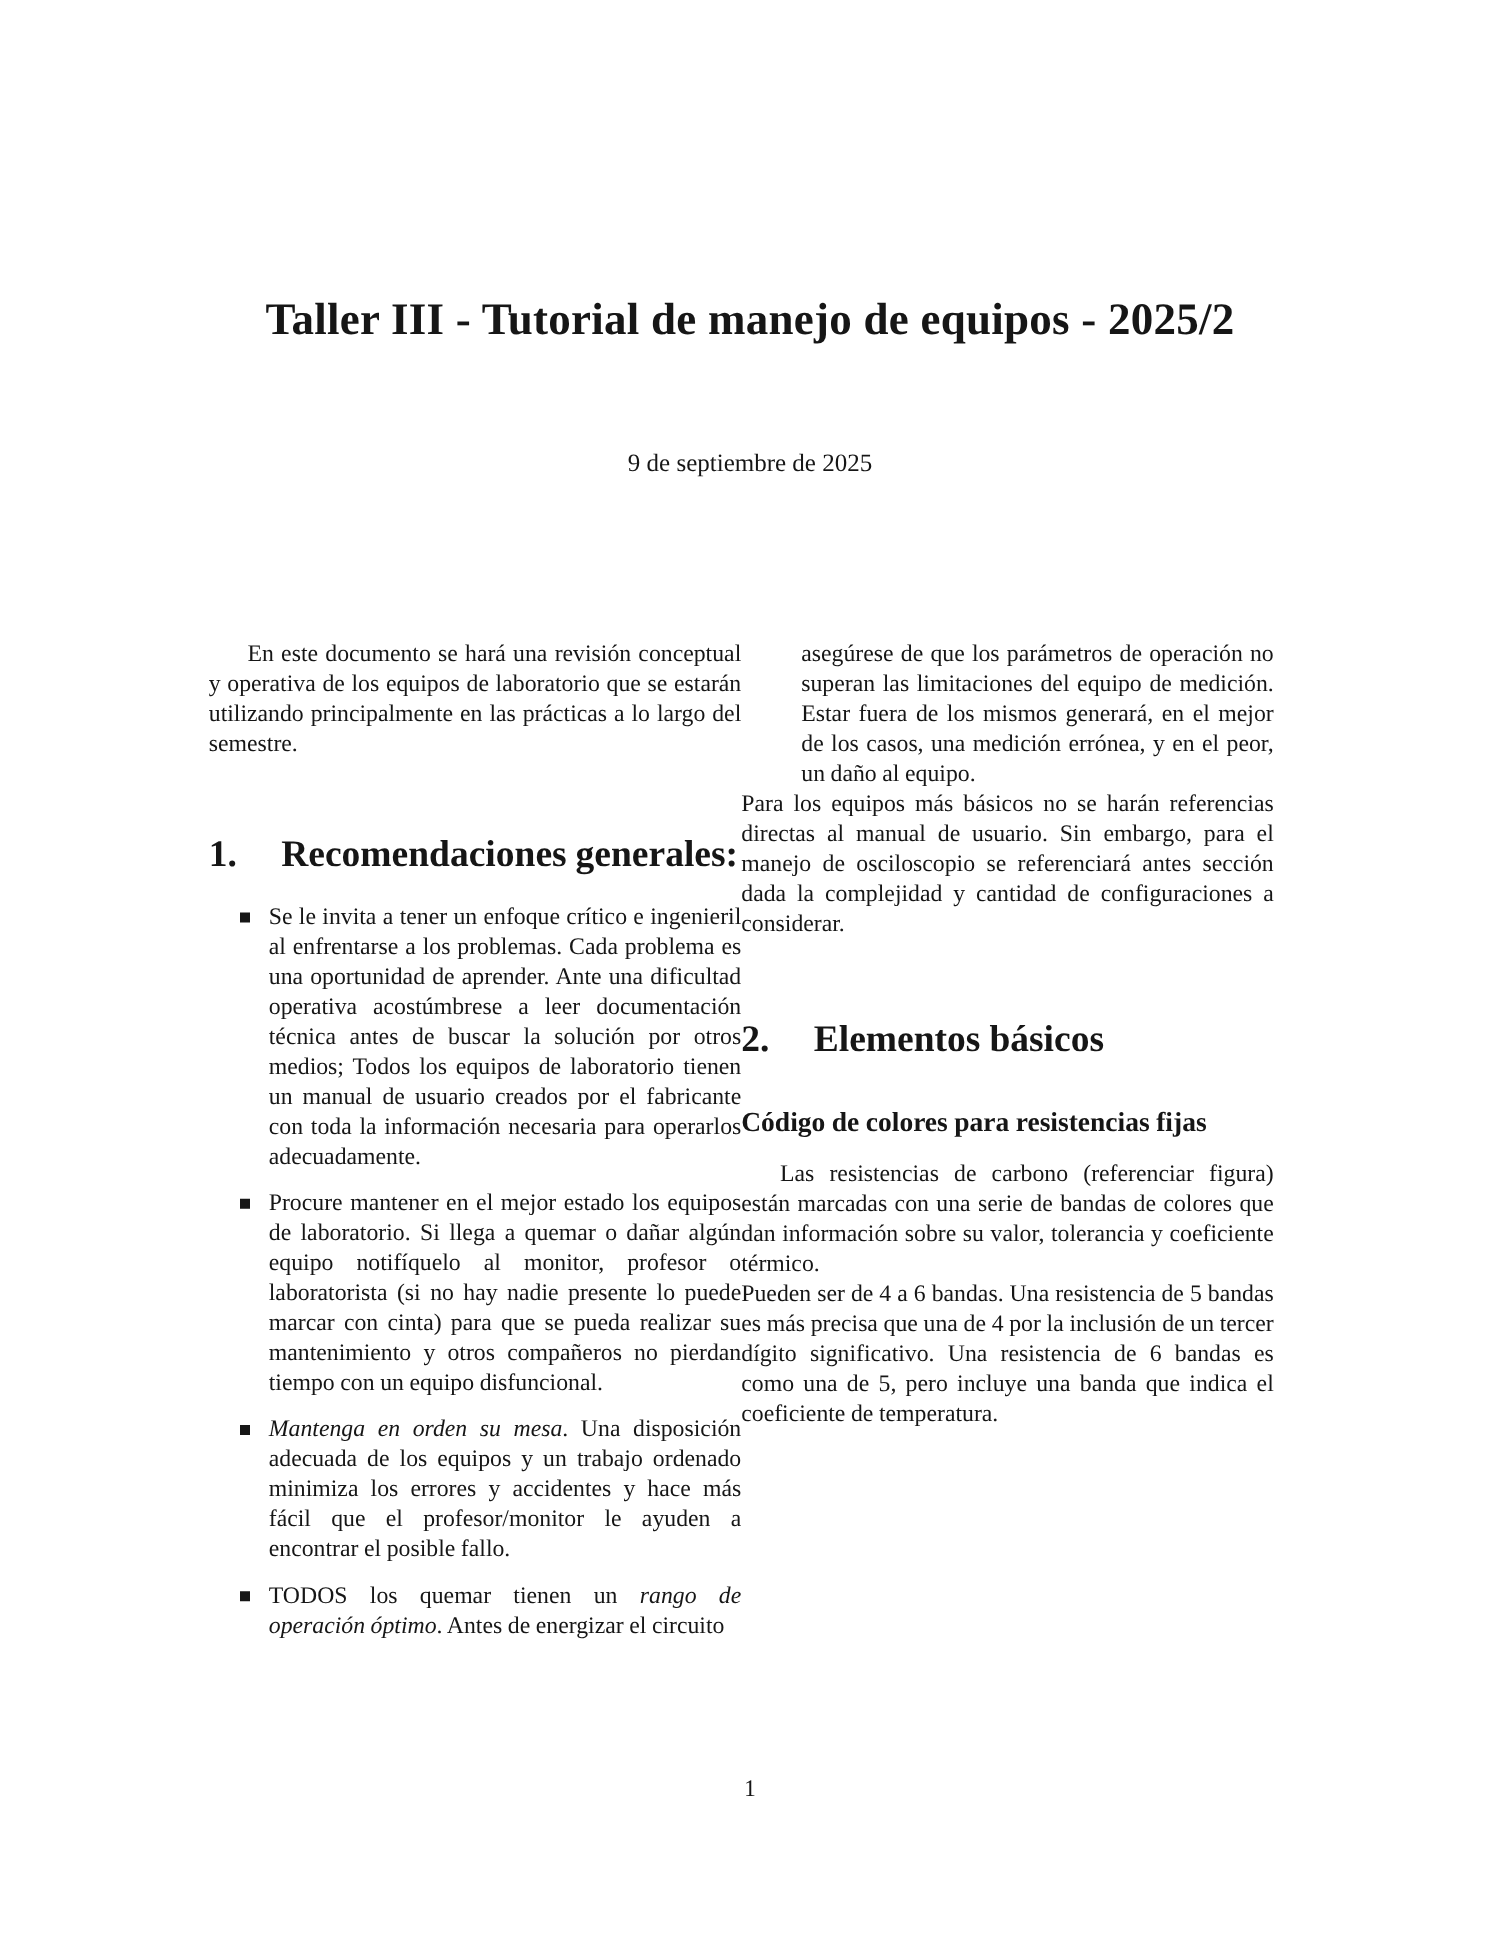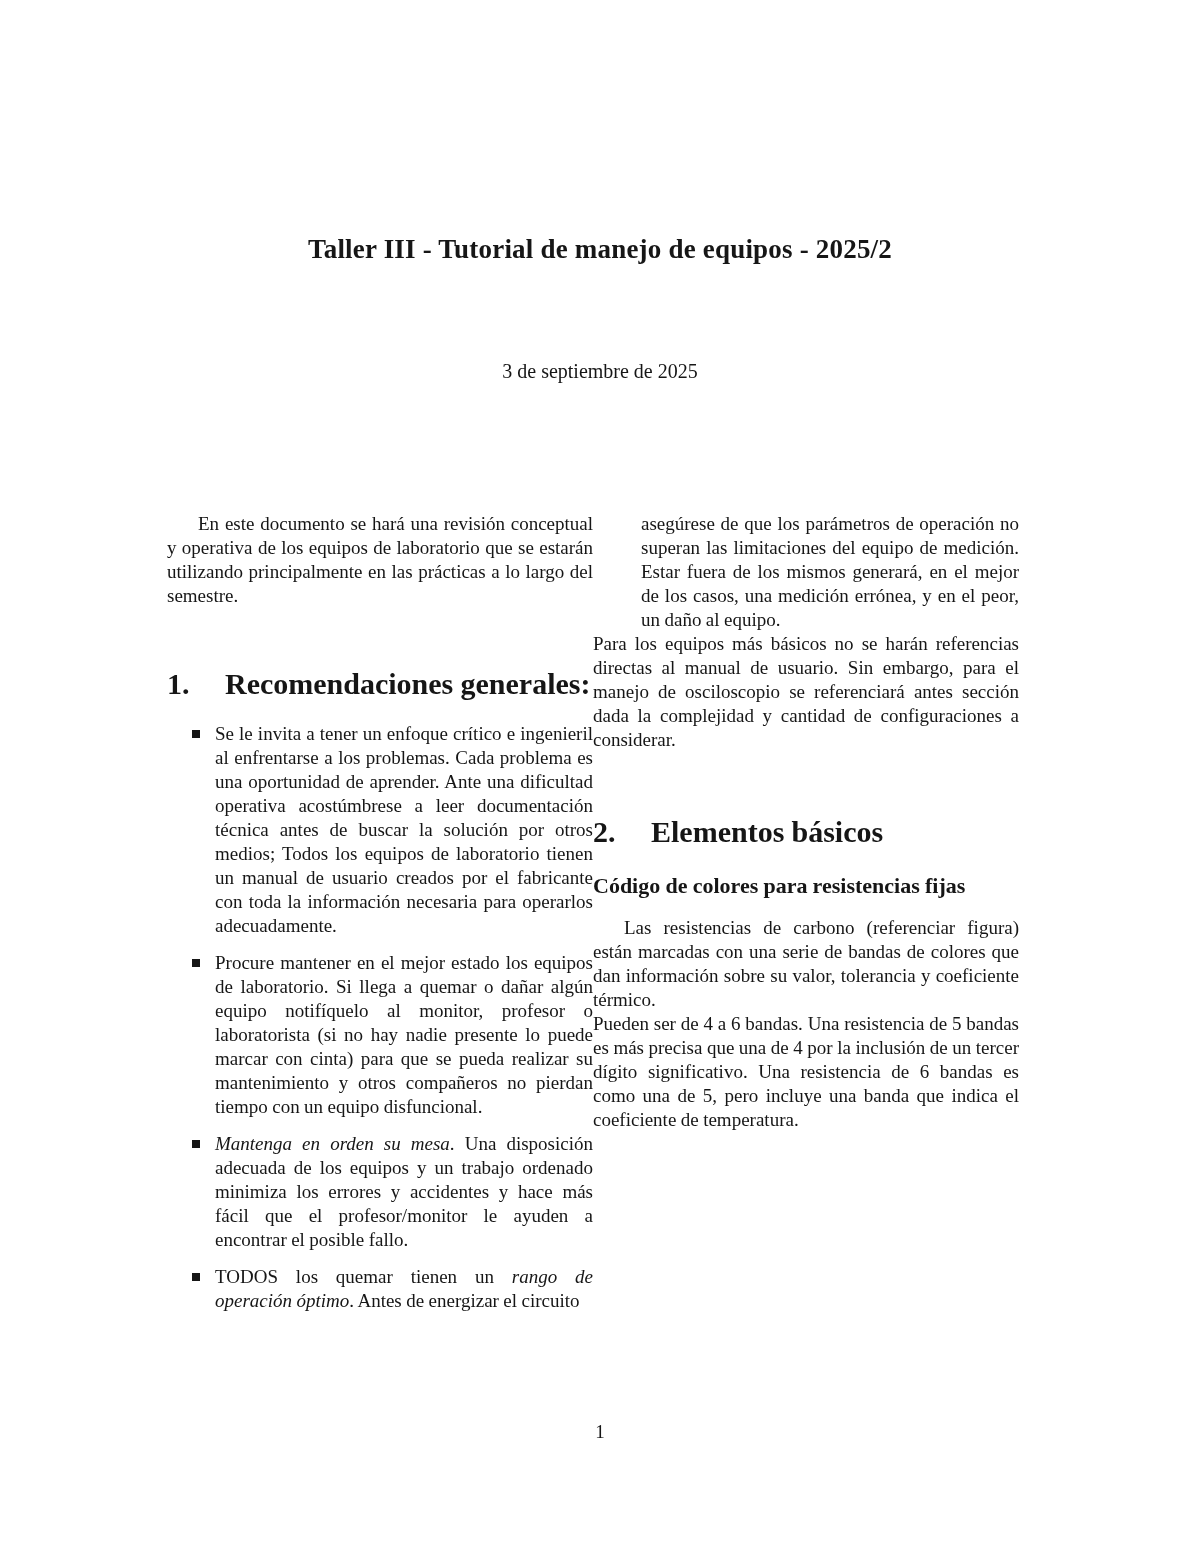--- a/index.html
+++ b/index.html
@@ -8,21 +8,21 @@
     width:1200px; height:1553px;
     font-family:"Liberation Serif","DejaVu Serif",serif;
     color:#161616;
   }
   .page {
     position:relative; width:1200px; height:1553px;
     background:#ffffff; overflow:hidden;
   }
   .doc-title {
     position:absolute; top:234px; left:0; width:1200px;
-    text-align:center; font-size:27px; font-weight:bold;
+    text-align:center; font-size:36px; font-weight:bold;
     letter-spacing:0.2px; white-space:nowrap;
   }
   .doc-date {
     position:absolute; top:360px; left:0; width:1200px;
     text-align:center; font-size:20px;
   }
   .columns {
     position:absolute; top:512px; left:167px; width:873px;
     display:flex; 
   }
@@ -43,21 +43,21 @@
   .sec2 { margin-top:62px; }
   
   .subsec {
     display:flex; font-weight:bold; text-align:left;
     font-size:22px; line-height:28px; margin-top:28px; hyphens:none;
   }
   .subsec .subsec-num { flex:0 0 67px; }
   
   .parhead {
     font-weight:bold; text-align:left;
-    font-size:22px; line-height:32px; margin-top:20px; hyphens:none;
+    font-size:22px; line-height:32px; margin-top:32px; hyphens:none;
   }
   ul.bullets { margin-top:20px; list-style:none; }
   ul.bullets li {
     position:relative; padding-left:48px; margin-bottom:13px;
   }
   .sq {
     position:absolute; left:25px; top:8px;
     width:8px; height:8px; background:#161616;
   }
   .cont { padding-left:48px; }
@@ -69,21 +69,21 @@
   }
   b { font-weight:normal; }
   i { font-style:italic; }
 </style>
 </head>
 <body>
 
 <div class="page">
 
   <h1 class="doc-title">Taller III - Tutorial de manejo de equipos - 2025/2</h1>
-  <div class="doc-date">3 de septiembre de 2025</div>
+  <div class="doc-date">9 de septiembre de 2025</div>
 
   <div class="columns">
 
     <div class="col">
       <p class="ind">En este documento se hará una revisión conceptual y operativa de los equipos de laboratorio que se estarán utilizando principalmente en las prácticas a lo largo del semestre.</p>
 
       <h2 class="sec sec1">
           <span class="sec-num">1.</span>
           <span>Recomendaciones generales:</span>
         </h2>

